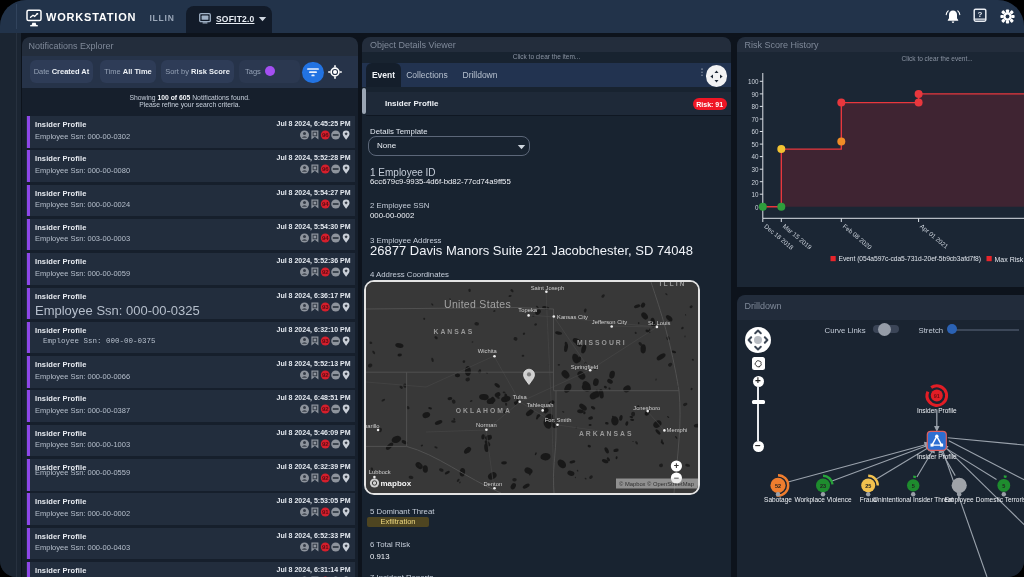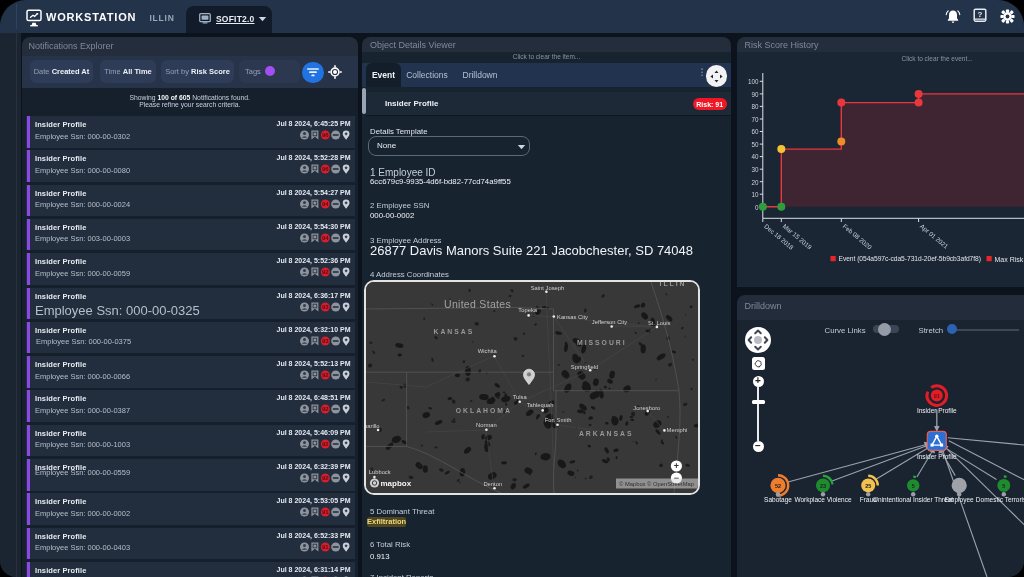--- a/index.html
+++ b/index.html
@@ -264,21 +264,21 @@
             <g transform="translate(41.6,0)">
               <path d="M4.5 9.8 C2.6 7.2 1.1 5.6 1.1 3.9 a3.4 3.4 0 1 1 6.8 0 C7.9 5.6 6.4 7.2 4.5 9.8 z" fill="#c9cfd8"></path>
               <path d="M4.5 2.2 l1.6 1.6 l-1.6 1.6 l-1.6 -1.6 z" fill="#343b46"></path>
             </g>
           </svg>
         </div>
       </div>
 <div class="abs" style="left:4.5px;top:284.8px;width:329px;height:31.5px;background:#222d3d;">
         <div class="abs" style="left:0.5px;top:0;width:3px;height:31.5px;background:#8d47e8;"></div>
         <div class="abs" style="left:9px;top:4px;font-size:7.5px;font-weight:bold;color:#e9edf3;letter-spacing:0.1px;">Insider Profile</div>
-        <div class="abs" style="left:10px;top:15.5px;font-size:7.5px;color:#b6bfcc;">Employee Ssn: 000-00-0375</div>
+        <div class="abs" style="left:17px;top:15.5px;font-size:7.5px;color:#b6bfcc;font-family:Liberation Mono, monospace;">Employee Ssn: 000-00-0375</div>
         <div class="abs" style="right:4.5px;top:4px;font-size:7px;font-weight:bold;color:#e5eaf1;">Jul 8 2024, 6:32:10 PM</div>
         <div class="abs" style="right:4.5px;top:14px;">
           <svg width="51" height="10" viewBox="0 0 51 10" style="display:block">
             <circle cx="4.5" cy="5" r="4.5" fill="#8e949d"></circle>
             <circle cx="4.5" cy="3.6" r="1.5" fill="#343b46"></circle>
             <path d="M1.9 7.8 a2.7 2.2 0 0 1 5.2 0 z" fill="#343b46"></path>
             <g transform="translate(10.4,0)">
               <path d="M1 0.6 h7 v8.8 l-3.5 -2.6 l-3.5 2.6 z" fill="#8e949d"></path>
               <rect x="2.7" y="2.2" width="3.6" height="3.6" fill="none" stroke="#343b46" stroke-width="1"></rect>
             </g>
@@ -815,21 +815,21 @@
  <g opacity="0.95">
             <circle cx="8.5" cy="201" r="4.6" fill="#e9e9e9" opacity="0.9"></circle>
             <circle cx="8.5" cy="201" r="2.2" fill="none" stroke="#3a3a3a" stroke-width="1"></circle>
             <text x="14.5" y="204" font-size="8" font-weight="bold" fill="#fff">mapbox</text>
           </g>
  <rect x="250" y="196.5" width="82" height="10" fill="#d9d9d9" opacity="0.55"></rect>
  <text x="253" y="203.5" font-size="5.8" fill="#2e2e2e">© Mapbox © OpenStreetMap</text>
 </svg>
 </div>
 <div class="abs" style="left:8px;top:469.5px;font-size:7.8px;color:#c5cdd9;">5 Dominant Threat</div>
-      <div class="abs" style="left:5px;top:479.5px;width:39px;height:10px;background:#4e4521;border-radius:2px;color:#eed87e;font-size:7.5px;font-weight:bold;text-align:right;line-height:10.5px;">Exfiltration</div>
+      <div class="abs" style="left:5px;top:479.5px;width:62px;height:10px;background:#4e4521;border-radius:2px;color:#eed87e;font-size:7.5px;font-weight:normal;text-align:center;line-height:10.5px;">Exfiltration</div>
       <div class="abs" style="left:8px;top:502.5px;font-size:7.8px;color:#c5cdd9;">6 Total Risk</div>
       <div class="abs" style="left:8px;top:514.5px;font-size:7.8px;color:#f0f3f8;">0.913</div>
       <div class="abs" style="left:8px;top:536px;font-size:7.8px;color:#c5cdd9;">7 Incident Reports</div>
     </div>
 
 <div class="panel" style="left:736.5px;top:37px;width:287.5px;height:250px;border-radius:8px 0 0 0;background:#1b2634;">
   <div class="phead" style="height:15px;padding:3px 0 0 8px;border-radius:8px 0 0 0;background:#232d3c;">Risk Score History</div>
   <div class="abs" style="left:165px;top:17.5px;font-size:6.5px;color:#8b94a3;">Click to clear the event...</div>
 <svg class="abs" style="left:0;top:0" width="287.5" height="250" viewBox="0 0 287.5 250">
         <path d="M25.8 169.8 H44.3 V112.1 H104.3 V65.6 H181.6 V56.9 H287.5 V169.8 H25.8 Z" fill="#c0202c" opacity="0.22"></path>

